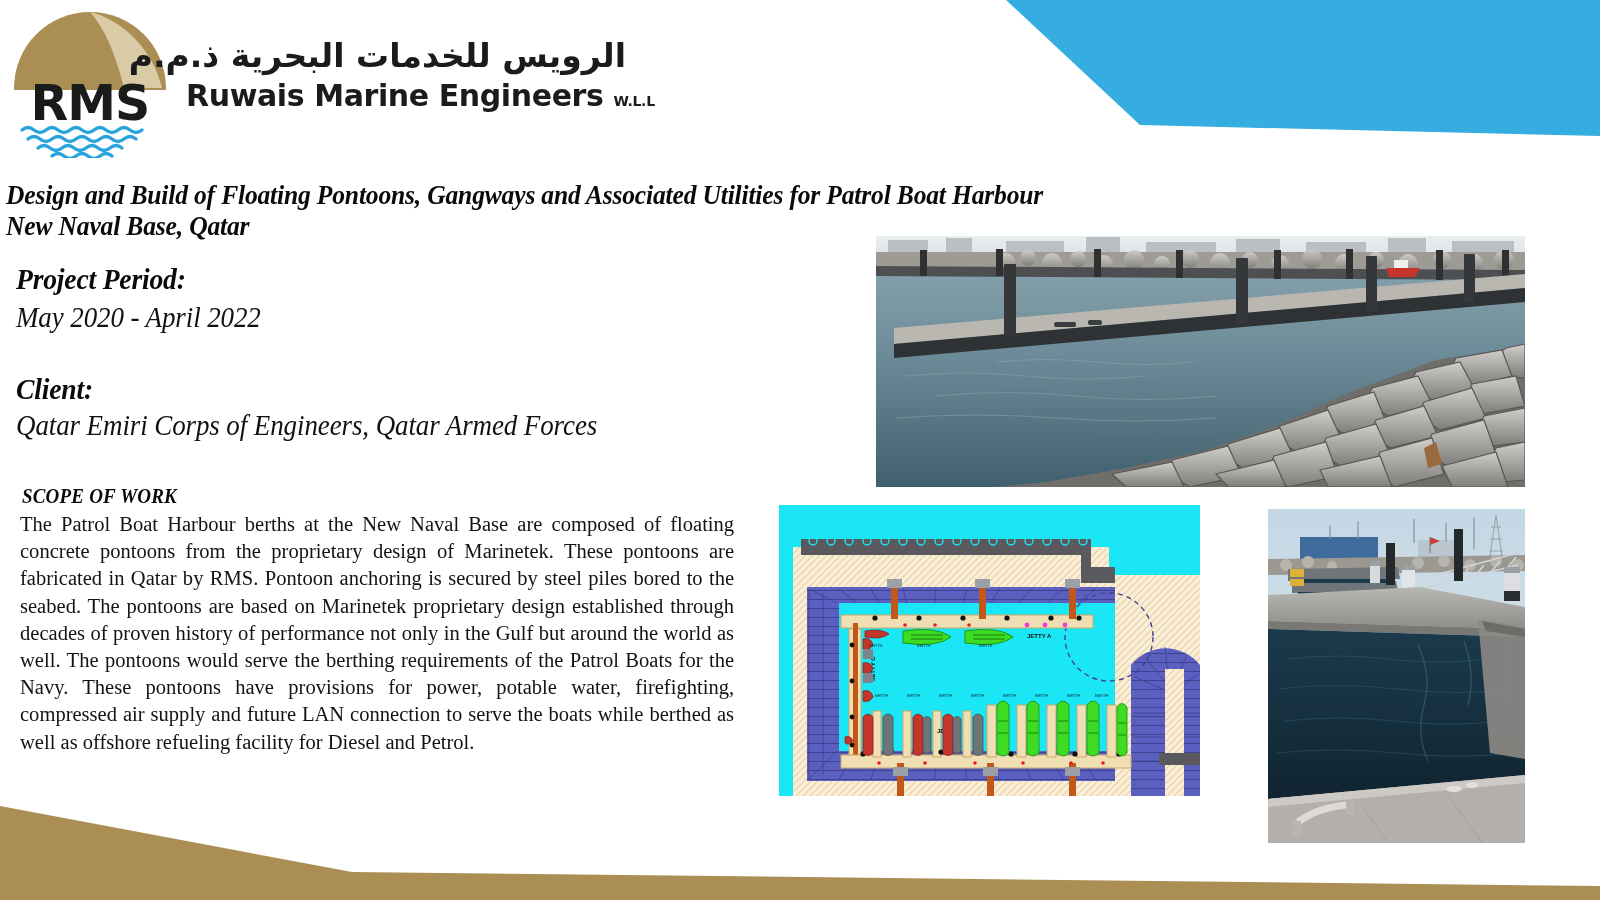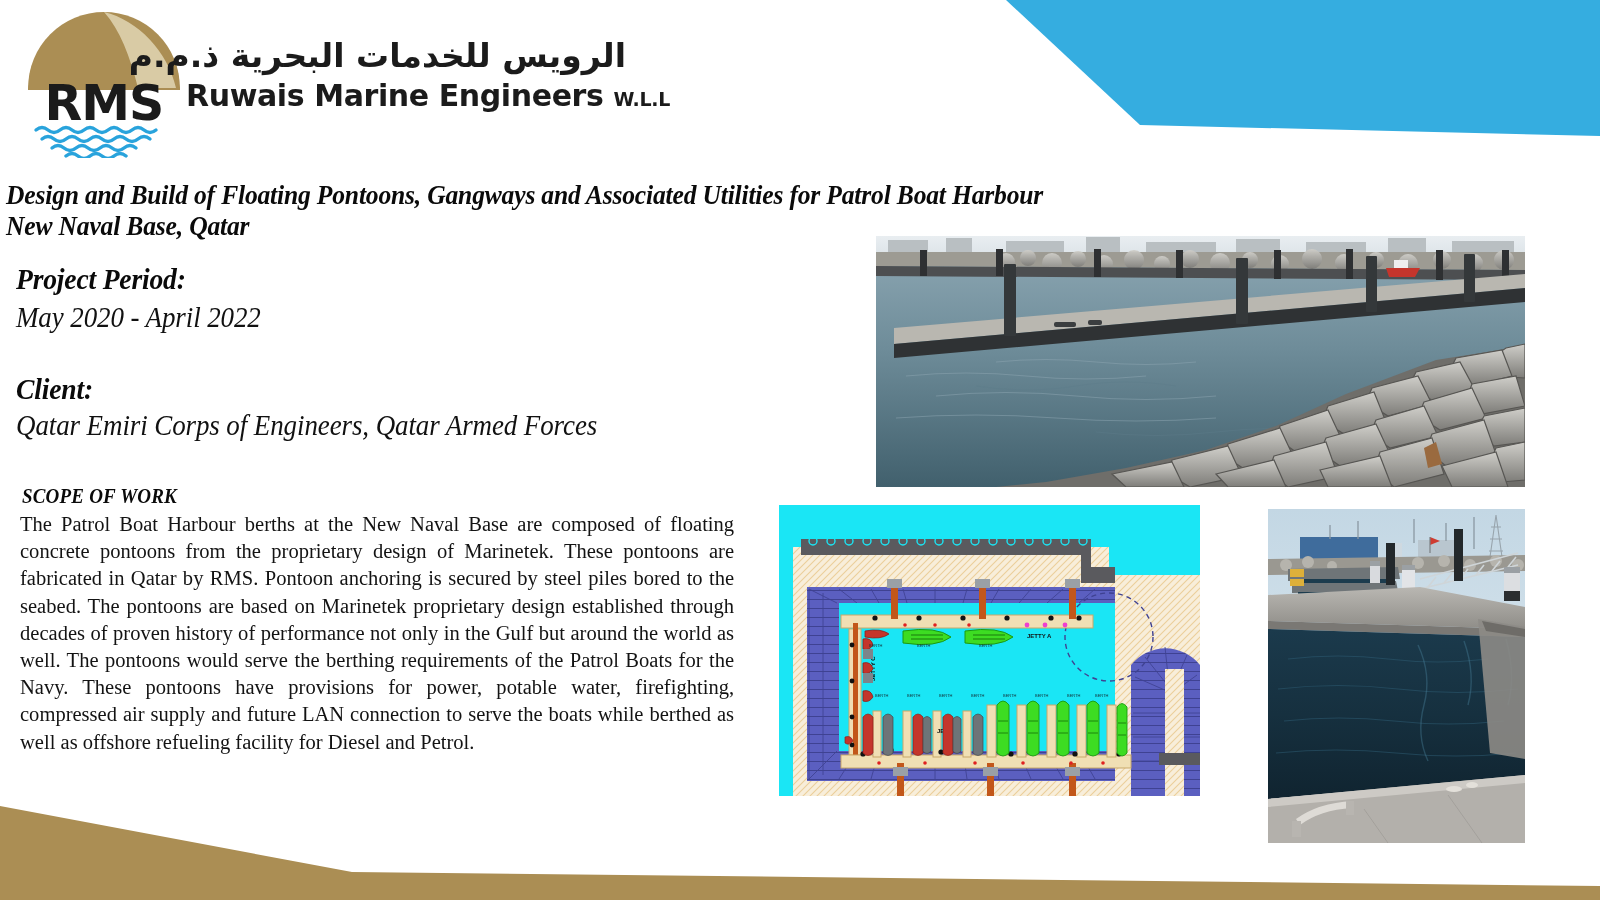--- a/index.html
+++ b/index.html
@@ -9,34 +9,34 @@
     font-family:"Liberation Serif", serif;
     overflow:hidden;
     position:relative;
   }
   .page{position:absolute;inset:0;width:1600px;height:900px;overflow:hidden;}
 
   
   .deco-teal,.deco-tan{position:absolute;left:0;top:0;width:1600px;height:900px;pointer-events:none;}
 
   
-  .logo{position:absolute;left:18px;top:8px;width:172px;height:150px;text-align:right;}
+  .logo{position:absolute;left:4px;top:8px;width:172px;height:150px;text-align:right;}
   .logo-text{position:absolute;left:186px;top:38px;width:440px;height:100px;}
   .logo-ar{
     font-family:"DejaVu Sans", sans-serif;
     font-size:33px;font-weight:700;color:#1b1b1b;
     direction:rtl;text-align:right;line-height:1.1;
     white-space:nowrap;
   }
   .logo-en{
     font-family:"DejaVu Sans", sans-serif;
     font-size:30px;font-weight:700;color:#1b1b1b;
     letter-spacing:-0.4px;white-space:nowrap;margin-top:4px;
   }
-  .logo-en .wll{font-size:19px;font-weight:700;letter-spacing:-0.3px;}
+  .logo-en .wll{font-size:14px;font-weight:700;letter-spacing:-0.3px;}
 
   
   .proj-title{
     position:absolute;left:6px;top:179px;width:1420px;
     font-family:"Liberation Serif", serif;
     font-style:italic;font-weight:700;
     font-size:27.5px;line-height:31px;color:#0a0a0a;
     letter-spacing:-0.2px;
     transform:scaleX(0.93);transform-origin:left top;
   }

